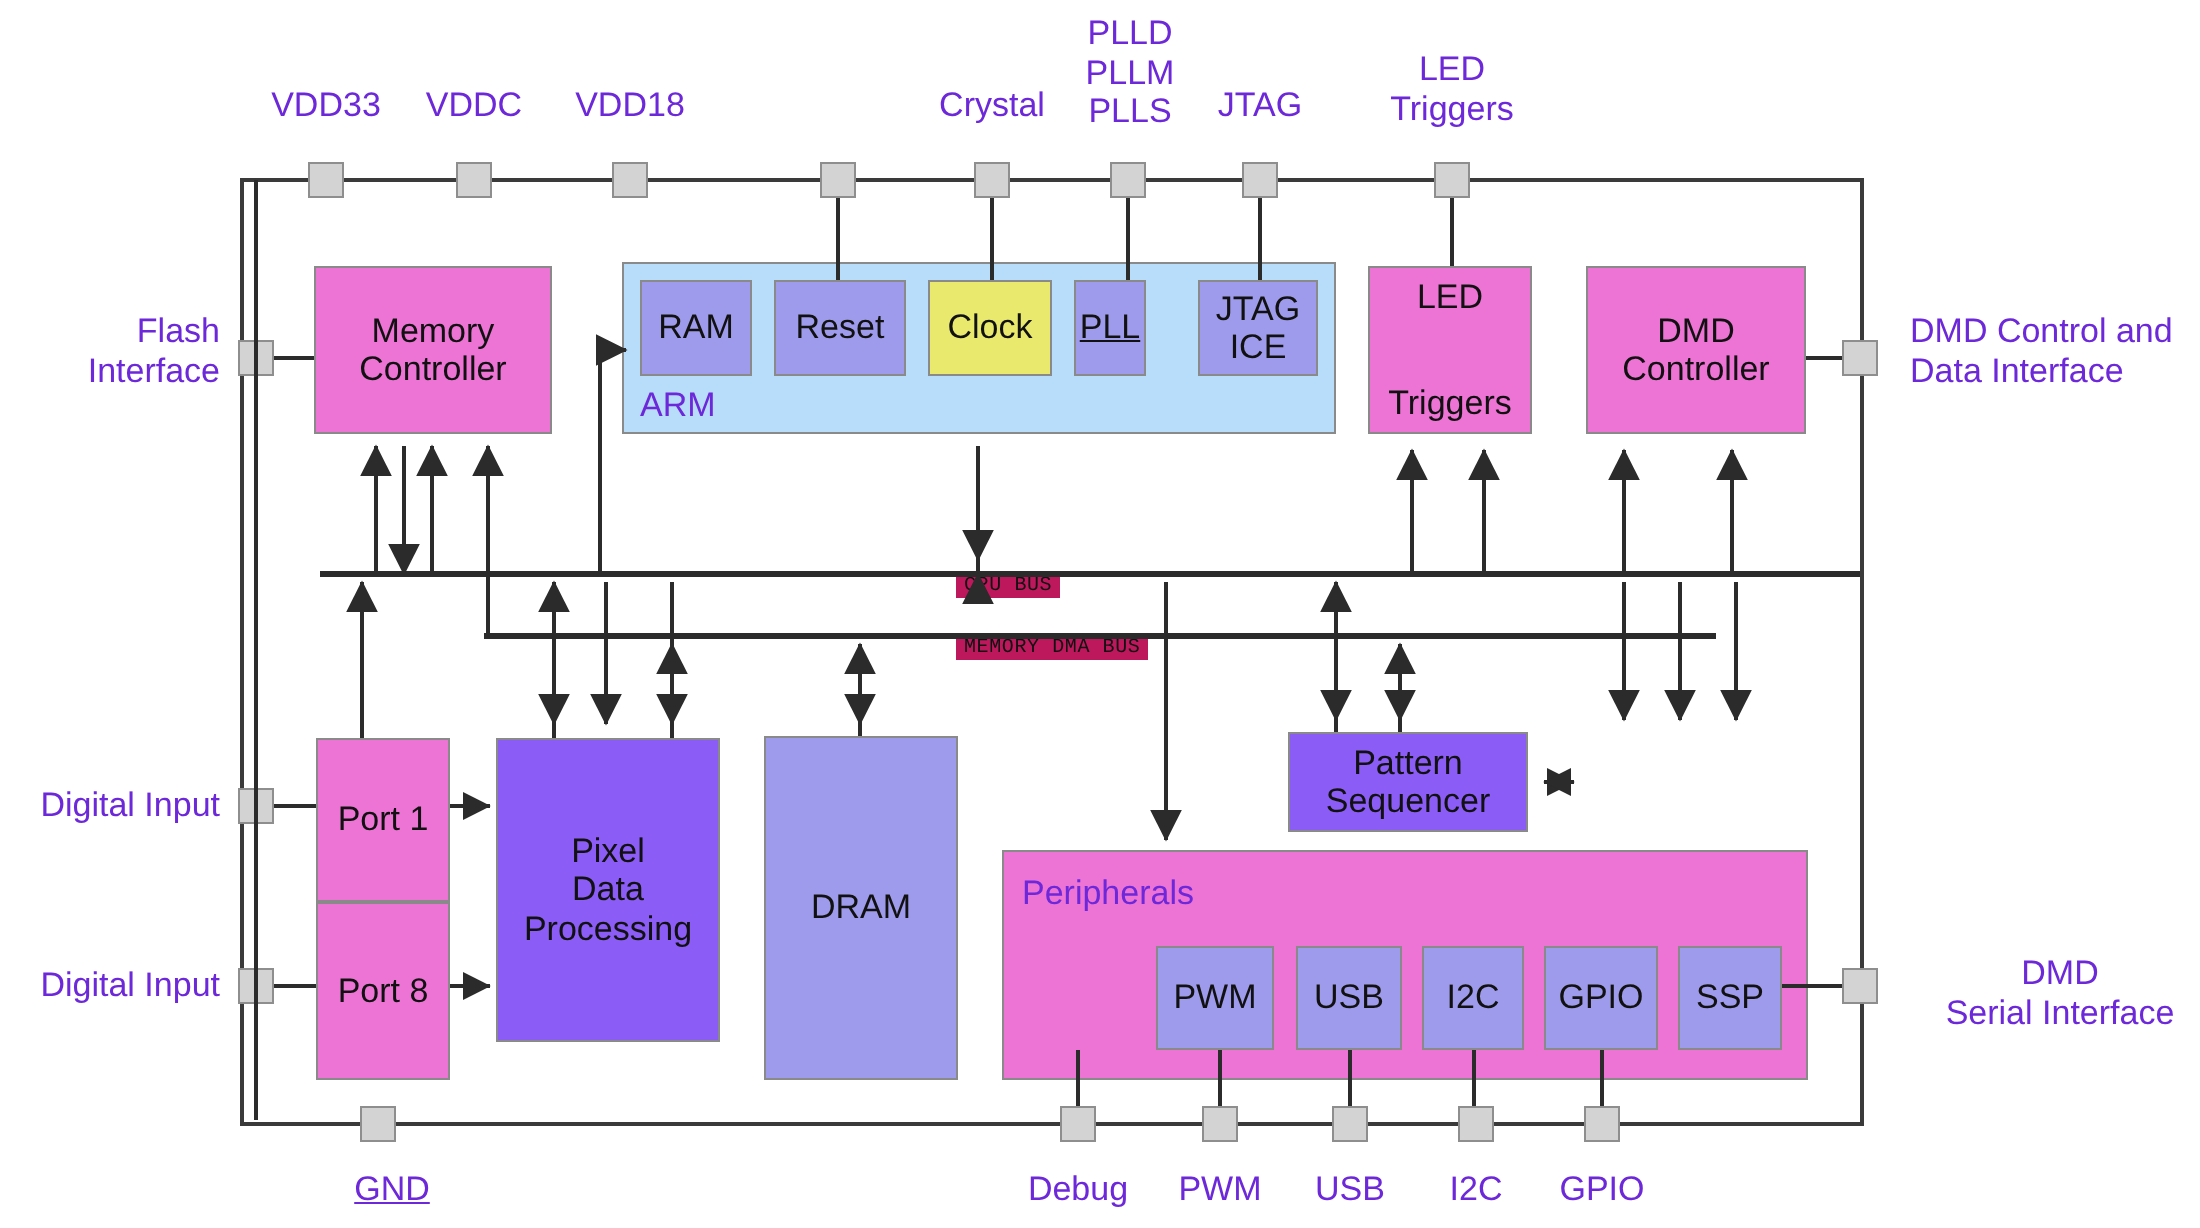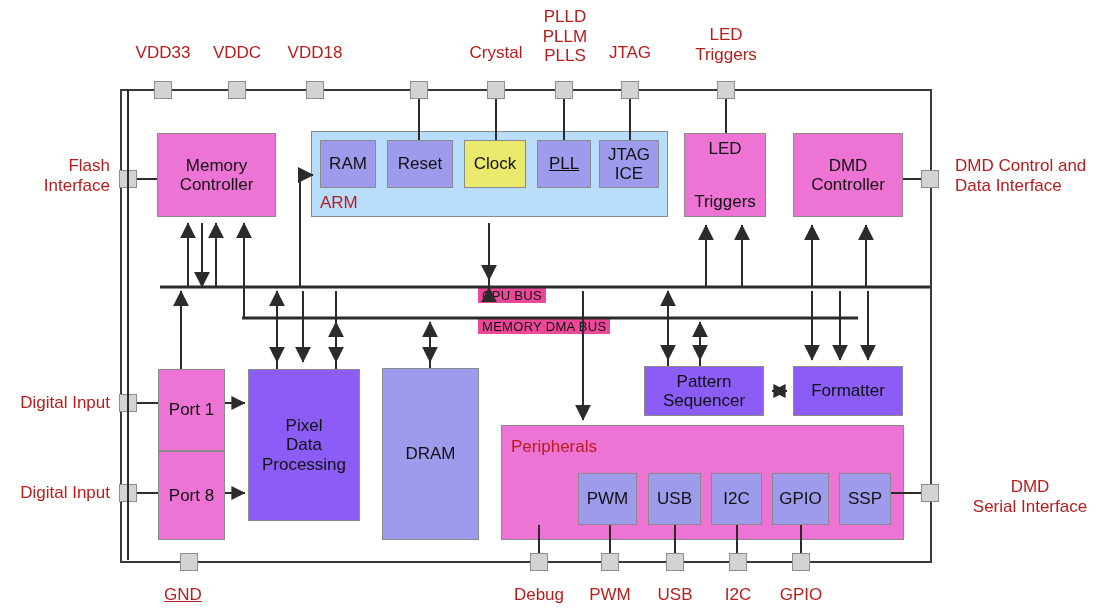--- a/index.html
+++ b/index.html
@@ -24,25 +24,25 @@
 
   
   .pad{position:absolute;width:18px;height:18px;background:#d3d3d3;border:1px solid #8e8e8e;box-sizing:border-box;}
 
   
   .line{position:absolute;background:#3a3a3a;}
   .hl{height:2px;}
   .vl{width:2px;}
 
   
-  .lbl{position:absolute;font-size:17px;line-height:1.15;color:#b91c1c;text-align:center;white-space:pre;}
+  .lbl{position:absolute;font-size:17px;line-height:1.15;color:#6d28d9;text-align:center;white-space:pre;}
   .lbl.r{text-align:right;}
   .lbl.l{text-align:left;}
 
-  .bustxt{position:absolute;font-size:13px;letter-spacing:.3px;color:#111;background:#ec4899;padding:0 4px;}
+  .bustxt{position:absolute;font-size:10px;letter-spacing:.3px;color:#111;background:#be185d;padding:0 4px;font-family:Liberation Mono, monospace;}
 
   
   svg.ov{position:absolute;left:0;top:0;width:1100px;height:614px;pointer-events:none;}
 </style>
 </head>
 <body>
 
 <div id="stage">
 
   <div class="line hl abs" style="left:120px;top:89px;width:812px;"></div>
@@ -82,21 +82,21 @@
 
   <div class="lbl l" style="left:955px;top:156px;width:150px;text-align:left;">DMD Control and
 Data Interface</div>
   <div class="pad" style="left:921px;top:170px;"></div>
 
   <div class="lbl l" style="left:960px;top:477px;width:140px;text-align:center;">DMD
 Serial Interface</div>
   <div class="pad" style="left:921px;top:484px;"></div>
 
   <div class="pad" style="left:180px;top:553px;"></div>
-  <div class="lbl" style="left:133px;top:585px;width:100px;text-decoration:underline;">GND</div>
+  <div class="lbl" style="left:146px;top:585px;width:100px;text-decoration:underline;">GND</div>
 
   <div class="pad" style="left:530px;top:553px;"></div>
   <div class="lbl" style="left:489px;top:585px;width:100px;">Debug</div>
 
   <div class="pad" style="left:601px;top:553px;"></div>
   <div class="lbl" style="left:560px;top:585px;width:100px;">PWM</div>
 
   <div class="pad" style="left:666px;top:553px;"></div>
   <div class="lbl" style="left:625px;top:585px;width:100px;">USB</div>
 
@@ -108,21 +108,21 @@
 
   <div class="blk pink" style="left:157px;top:133px;width:119px;height:84px;white-space:pre-line;">Memory
 Controller</div>
 
   <div class="blk lightblue tl" style="left:311px;top:131px;width:357px;height:86px;"></div>
   <div class="lbl l" style="left:320px;top:193px;width:60px;font-size:17px;">ARM</div>
 
   <div class="blk purple" style="left:320px;top:140px;width:56px;height:48px;white-space:pre-line;">RAM</div>
   <div class="blk purple" style="left:387px;top:140px;width:66px;height:48px;white-space:pre-line;">Reset</div>
   <div class="blk yellow" style="left:464px;top:140px;width:62px;height:48px;white-space:pre-line;">Clock</div>
-  <div class="blk purple" style="left:537px;top:140px;width:54px;height:48px;white-space:pre-line;text-decoration:underline;">PLL</div>
+  <div class="blk purple" style="left:537px;top:140px;width:36px;height:48px;white-space:pre-line;text-decoration:underline;">PLL</div>
   <div class="blk purple" style="left:599px;top:140px;width:60px;height:48px;white-space:pre-line;">JTAG
 ICE</div>
 
   <div class="blk pink sb" style="left:684px;top:133px;width:82px;height:84px;padding:5px 0;">
     <span>LED</span>
     <span>Triggers</span>
   </div>
 
   <div class="blk pink" style="left:793px;top:133px;width:110px;height:84px;white-space:pre-line;">DMD
 Controller</div>
@@ -140,21 +140,20 @@
   <div class="lbl l" style="left:511px;top:437px;width:140px;font-size:17px;">Peripherals</div>
 
   <div class="blk purple" style="left:578px;top:473px;width:59px;height:52px;">PWM</div>
   <div class="blk purple" style="left:648px;top:473px;width:53px;height:52px;">USB</div>
   <div class="blk purple" style="left:711px;top:473px;width:51px;height:52px;">I2C</div>
   <div class="blk purple" style="left:772px;top:473px;width:57px;height:52px;">GPIO</div>
   <div class="blk purple" style="left:839px;top:473px;width:52px;height:52px;">SSP</div>
 
   <div class="blk red" style="left:644px;top:366px;width:120px;height:50px;white-space:pre-line;">Pattern
 Sequencer</div>
-  <div class="blk red" style="left:793px;top:366px;width:110px;height:50px;">Formatter</div>
 
   <div class="bustxt" style="left:478px;top:288px;">CPU BUS</div>
   <div class="bustxt" style="left:478px;top:319px;">MEMORY DMA BUS</div>
 
   <svg class="ov" viewBox="0 0 1100 614">
     <defs>
       <marker id="ar" markerWidth="9" markerHeight="9" refX="7.6" refY="4" orient="auto">
         <path d="M0,0 L8,4 L0,8 z" fill="#2b2b2b"></path>
       </marker>
       <marker id="arS" markerWidth="8" markerHeight="8" refX="6.8" refY="3.5" orient="auto">

